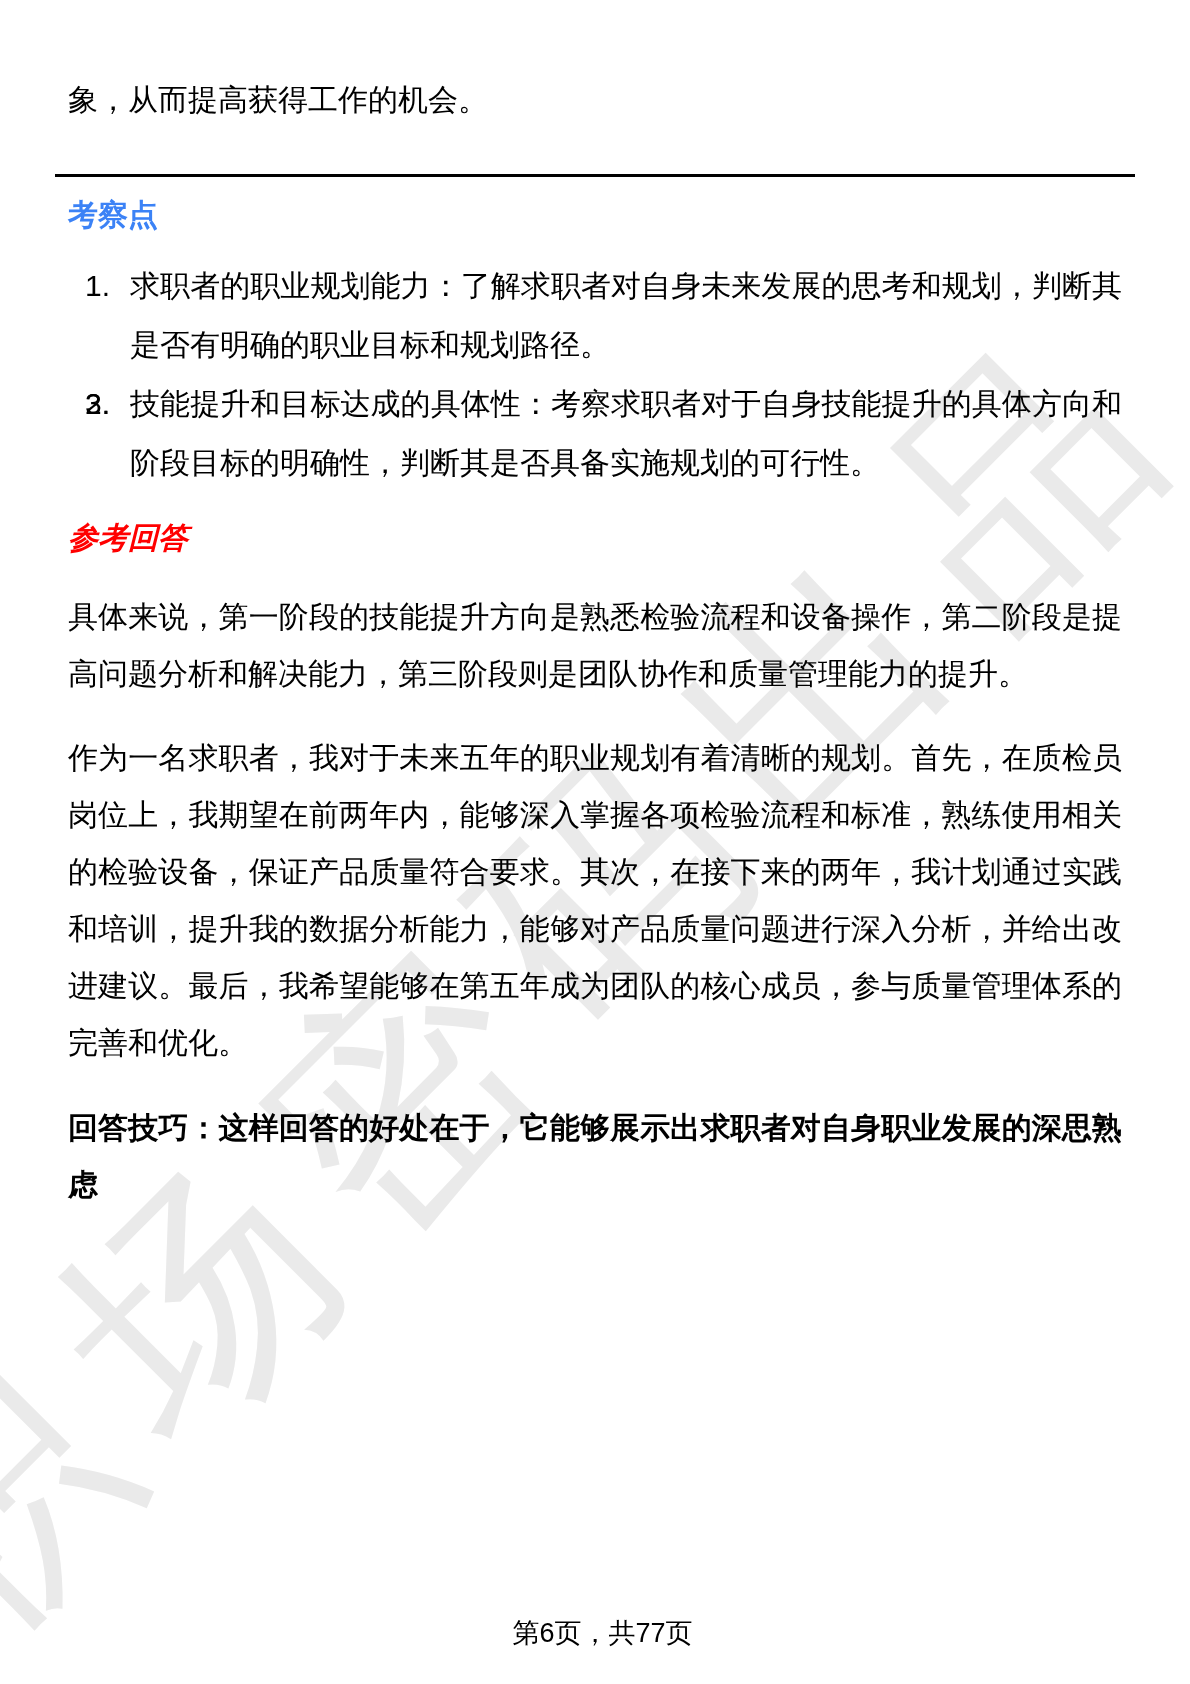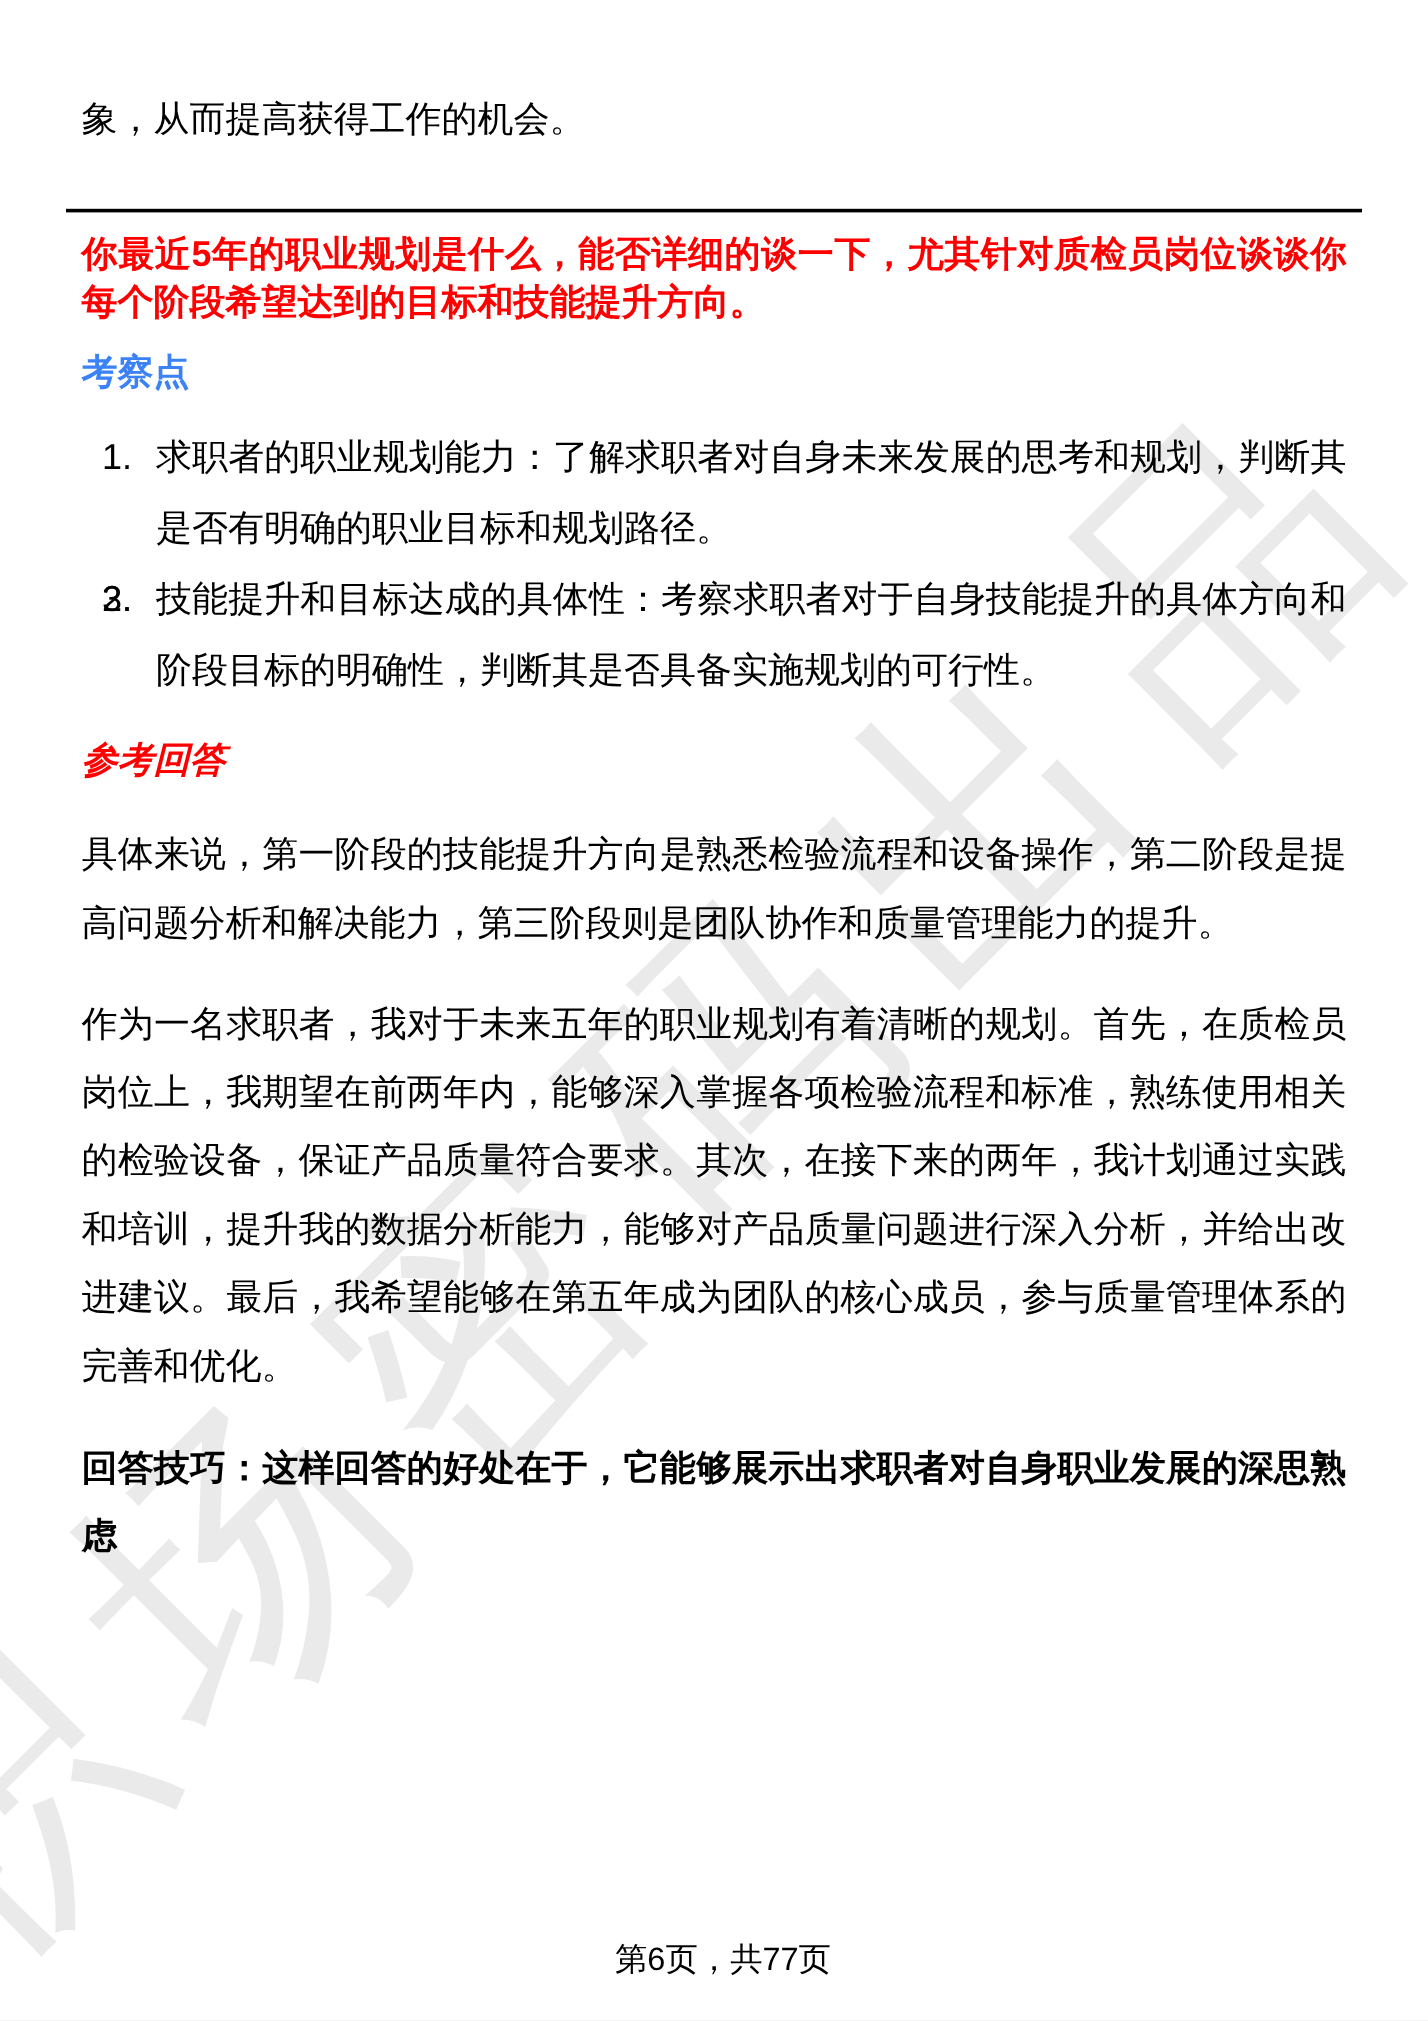--- a/index.html
+++ b/index.html
@@ -116,21 +116,20 @@
 <div class="page">
 
   <div class="watermark">职场密码出品</div>
 
   <div class="content">
 
     <p class="intro">象，从而提高获得工作的机会。</p>
 
     <hr class="divider">
 
-    <h2 class="question" style="color:#ff0000">你最近5年的职业规划是什么，能否详细的谈一下，尤其针对质检员岗位谈谈你每个阶段希望达到的目标和技能提升方向。</h2>
 
     <h3 class="red-subhead" style="color:#3b82f6">考察点</h3>
 
     <ol class="points">
       <li class="point">
         <span class="num">1.</span>
         <span class="ptext">求职者的职业规划能力：了解求职者对自身未来发展的思考和规划，判断其是否有明确的职业目标和规划路径。</span>
       </li>
       <li class="point">
         <span class="num">2.</span>

